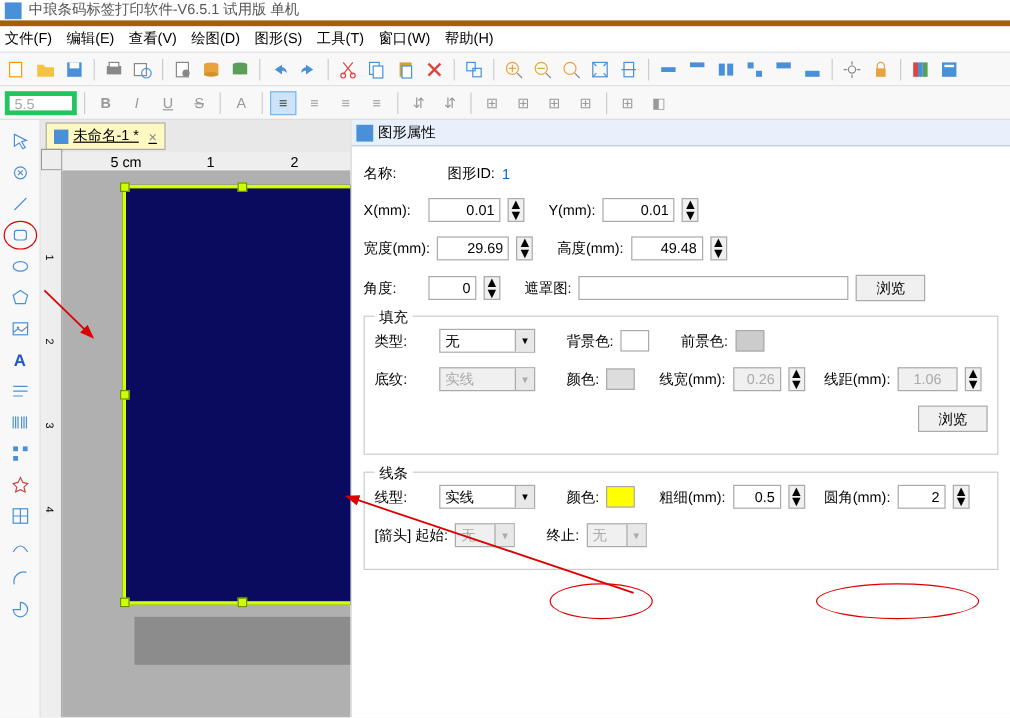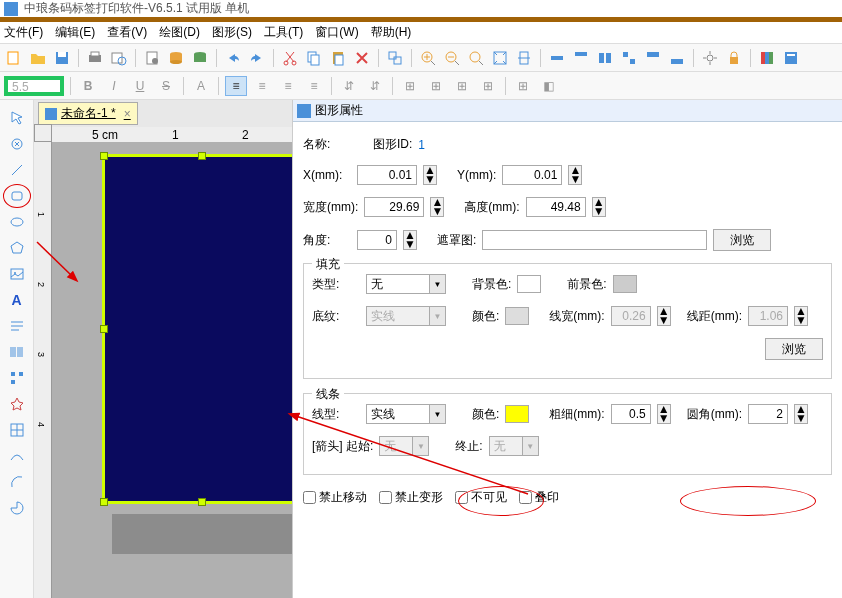--- a/index.html
+++ b/index.html
@@ -502,21 +502,21 @@
             </div>
           <span style="margin-left:20px">颜色:</span>
           <span class="color-swatch" style="background:#ddd"></span>
           <span style="margin-left:14px">线宽(mm):</span>
           <input class="prop-input disabled" style="width: 40px; text-align: right;" value="0.26">
           <div class="prop-spin">
               <div>▲</div>
               <div>▼</div>
             </div>
           <span style="margin-left:10px">线距(mm):</span>
-          <input class="prop-input disabled" style="width: 40px; text-align: right;" value="1.06">
+          <input class="prop-input disabled" style="width: 50px; text-align: center;" value="1.06">
           <div class="prop-spin">
               <div>▲</div>
               <div>▼</div>
             </div>
         </div>
         <div class="prop-row" style="justify-content:flex-end">
           <button class="prop-btn">浏览</button>
         </div>
       </div>
 
@@ -550,38 +550,20 @@
               <div class="combo-arrow">▼</div>
             </div>
           <span style="margin-left:20px">终止:</span>
           <div class="combo disabled" style="width:50px">
               <span>无</span>
               <div class="combo-arrow">▼</div>
             </div>
         </div>
       </div>
 
-      <div class="checkbox-row">
-        <label>
-            <input type="checkbox" style="">
-            <span>禁止移动</span>
-          </label>
-        <label>
-            <input type="checkbox" style="">
-            <span>禁止变形</span>
-          </label>
-        <label>
-            <input type="checkbox" style="">
-            <span>不可见</span>
-          </label>
-        <label>
-            <input type="checkbox" style="">
-            <span>叠印</span>
-          </label>
-      </div>
     </div>
   </div>
 </div>
 
 <svg class="arrow-line" style="left:0;top:0;width:842px;height:598px;position:absolute;">
   <defs>
       <marker id="ah" markerWidth="10" markerHeight="10" refX="2" refY="3" orient="auto">
         <path d="M0,0 L0,6 L8,3 z" fill="#d00"></path>
       </marker>
     </defs>

